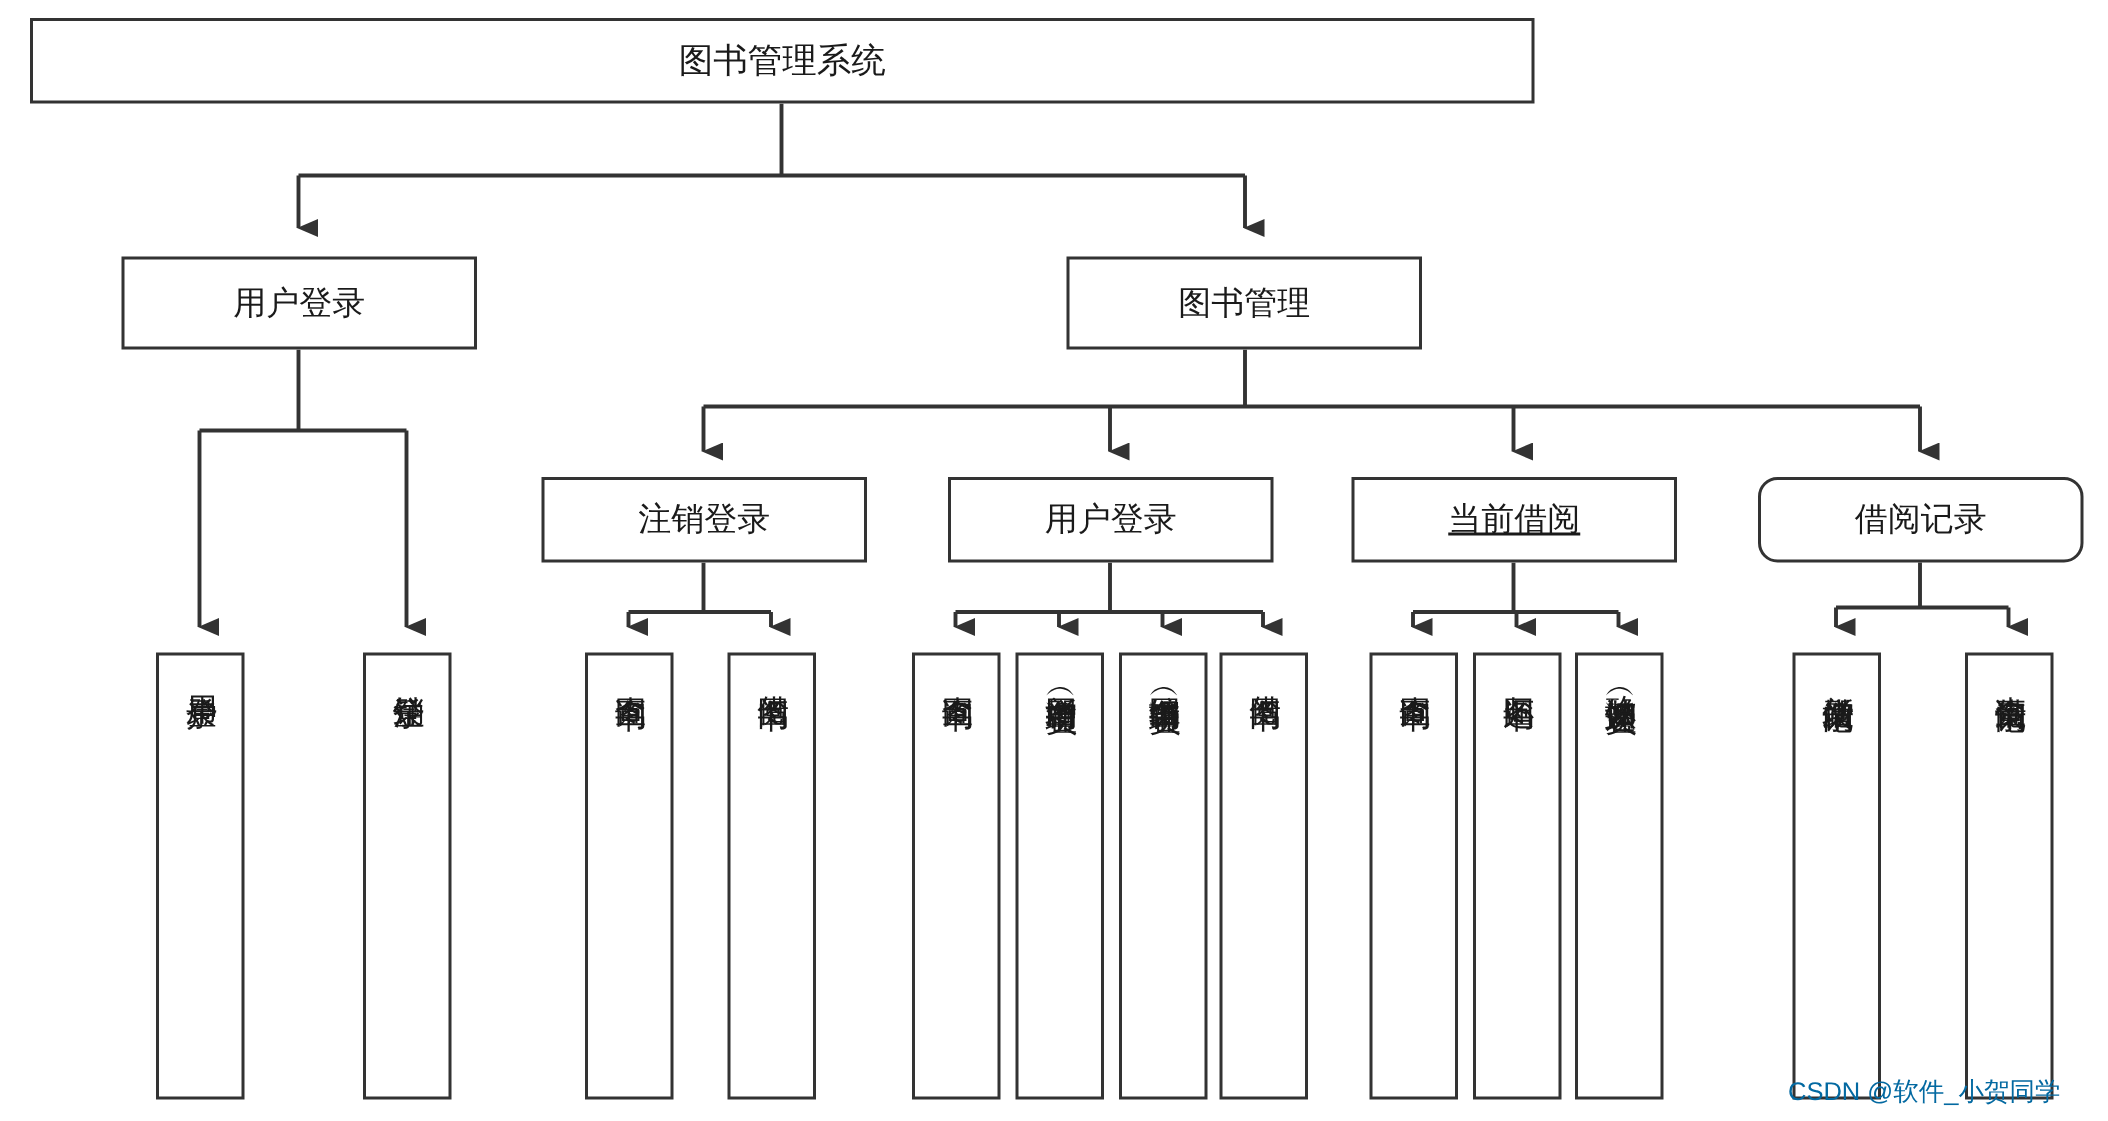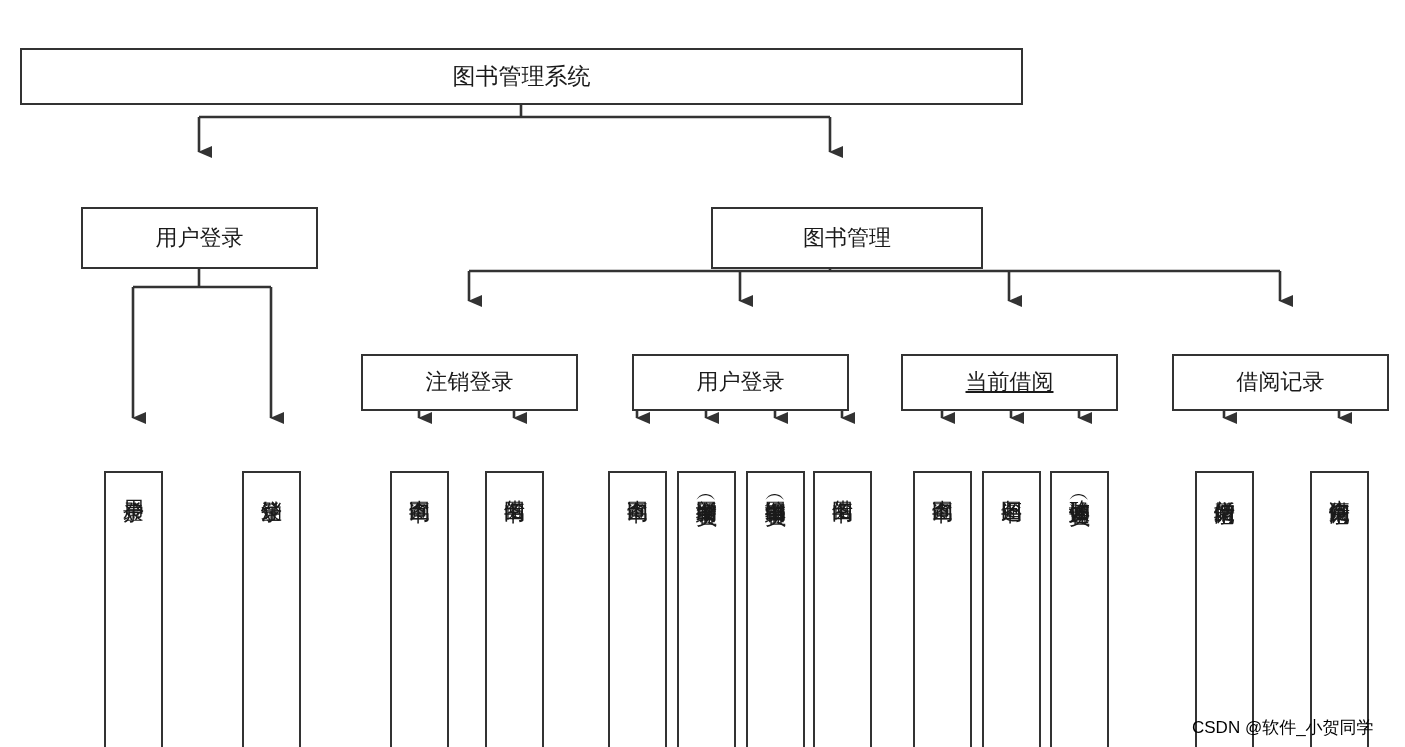--- a/index.html
+++ b/index.html
@@ -30,21 +30,20 @@
     position: absolute;
     box-sizing: border-box;
     border: 2px solid #333333;
     background: #ffffff;
     display: flex;
     align-items: center;
     justify-content: center;
     color: #1a1a1a;
     line-height: 1.12;
     text-align: center;
-    margin-top: 36px;
   }
   .node .lbl {
     display: block;
     white-space: pre;
   }
   
   .node.h {
     font-size: 22px;
   }
   .node.h.root {
@@ -60,21 +59,21 @@
   .node.v .lbl {
     writing-mode: vertical-rl;
     text-orientation: upright;
     letter-spacing: 1px;
     white-space: pre;
     line-height: 1.05;
   }
   .watermark {
     position: absolute;
     font-size: 17px;
-    color: #000000;
+    color: #0369a1;
     white-space: nowrap;
     user-select: none;
   }
 </style>
 </head>
 <body>
 
 <div id="canvas">
 
   <svg id="edges" viewBox="0 0 1405 747" xmlns="http://www.w3.org/2000/svg">
@@ -129,37 +128,37 @@
   </svg>
 
   <div class="node h root" style="left:20px; top:12px; width:1003px; height:57px;">
     <span class="lbl">图书管理系统</span>
   </div>
 
   <div class="node h" style="left:81px; top:171px; width:237px; height:62px;">
     <span class="lbl">用户登录</span>
   </div>
 
-  <div class="node h" style="left:711px; top:171px; width:272px; height:62px;justify-content:center;">
+  <div class="node h" style="left:711px; top:171px; width:237px; height:62px;justify-content:center;">
     <span class="lbl">图书管理</span>
   </div>
 
   <div class="node h" style="left:361px; top:318px; width:217px; height:57px;">
     <span class="lbl">注销登录</span>
   </div>
 
   <div class="node h" style="left:632px; top:318px; width:217px; height:57px;">
     <span class="lbl">用户登录</span>
   </div>
 
   <div class="node h" style="left:901px; top:318px; width:217px; height:57px;text-decoration:underline;">
     <span class="lbl">当前借阅</span>
   </div>
 
-  <div class="node h" style="left:1172px; top:318px; width:217px; height:57px;">
+  <div class="node h" style="left:1172px; top:318px; width:217px; height:57px;border-radius:13px;">
     <span class="lbl">借阅记录</span>
   </div>
 
   <div class="node v" style="left:104px; top:435px; width:59px; height:298px;">
     <span class="lbl">用户登录</span>
   </div>
 
   <div class="node v" style="left:242px; top:435px; width:59px; height:298px;">
     <span class="lbl">注销登录</span>
   </div>

